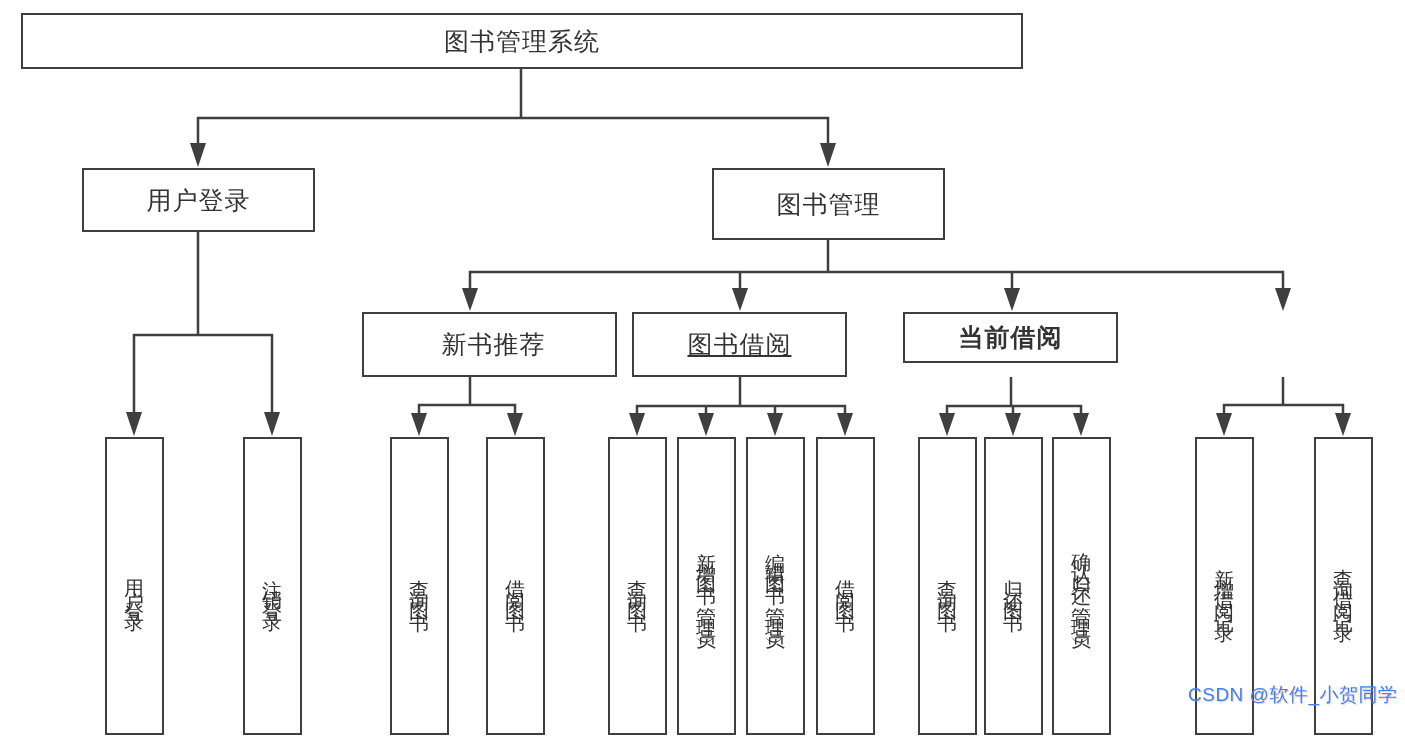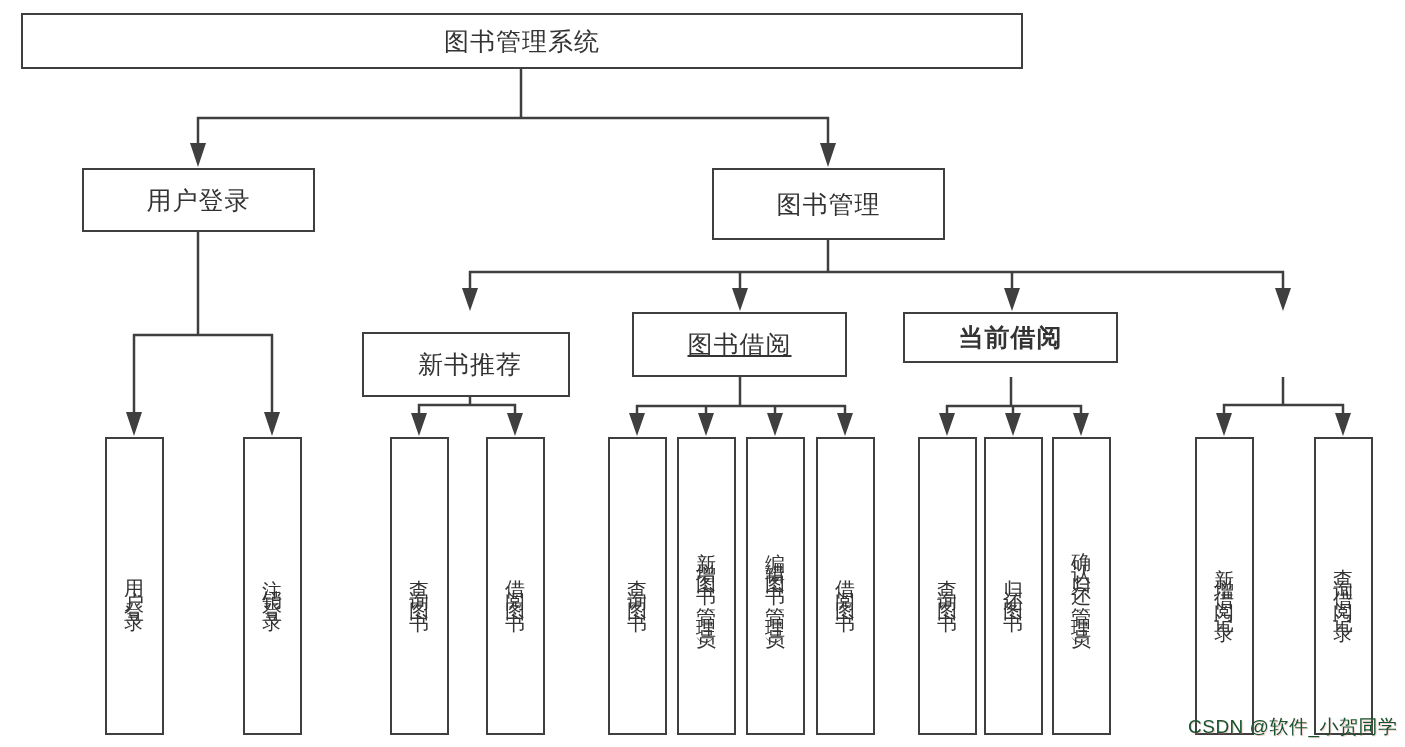--- a/index.html
+++ b/index.html
@@ -36,44 +36,44 @@
     writing-mode: vertical-rl;
     text-orientation: mixed;
     font-size: 20px;
     line-height: 1;
     letter-spacing: 11px;
   }
   
   .n-root { left: 21px;  top: 13px;  width: 1002px; height: 56px; }
   .n-b0   { left: 82px;  top: 168px; width: 233px;  height: 64px; }
   .n-b1   { left: 712px; top: 168px; width: 233px;  height: 72px; }
-  .n-s0   { left: 362px; top: 332px; width: 208px;  height: 65px; padding-left: 8px; }
+  .n-s0   { left: 362px; top: 312px; width: 255px;  height: 65px; padding-left: 8px; }
   .n-s1   { left: 632px; top: 312px; width: 215px;  height: 65px; text-decoration: underline; }
   .n-s2   { left: 903px; top: 312px; width: 215px;  height: 51px; font-weight: bold; }
   .n-s3   { left: 1172px;top: 312px; width: 223px;  height: 65px; }
   .leaf   { top: 437px; width: 59px; height: 298px; }
   .n-l0  { left: 105px; }
   .n-l1  { left: 243px; }
   .n-l2  { left: 390px; }
   .n-l3  { left: 486px; }
   .n-l4  { left: 608px; }
   .n-l5  { left: 677px; }
   .n-l6  { left: 746px; }
   .n-l7  { left: 816px; }
   .n-l8  { left: 918px; }
   .n-l9  { left: 984px; }
   .n-l10 { left: 1052px; }
   .n-l11 { left: 1195px; }
   .n-l12 { left: 1314px; }
   #watermark {
     position: absolute;
     left: 1188px;
-    top: 714px;
+    top: 682px;
     font-size: 19px;
-    color: #14532d;
+    color: #3b82f6;
     letter-spacing: 0.5px;
     white-space: nowrap;
     text-shadow: 1px 1px 0 rgba(230, 120, 120, 0.35);
   }
 </style>
 </head>
 <body>
 
 <div id="stage">
 

